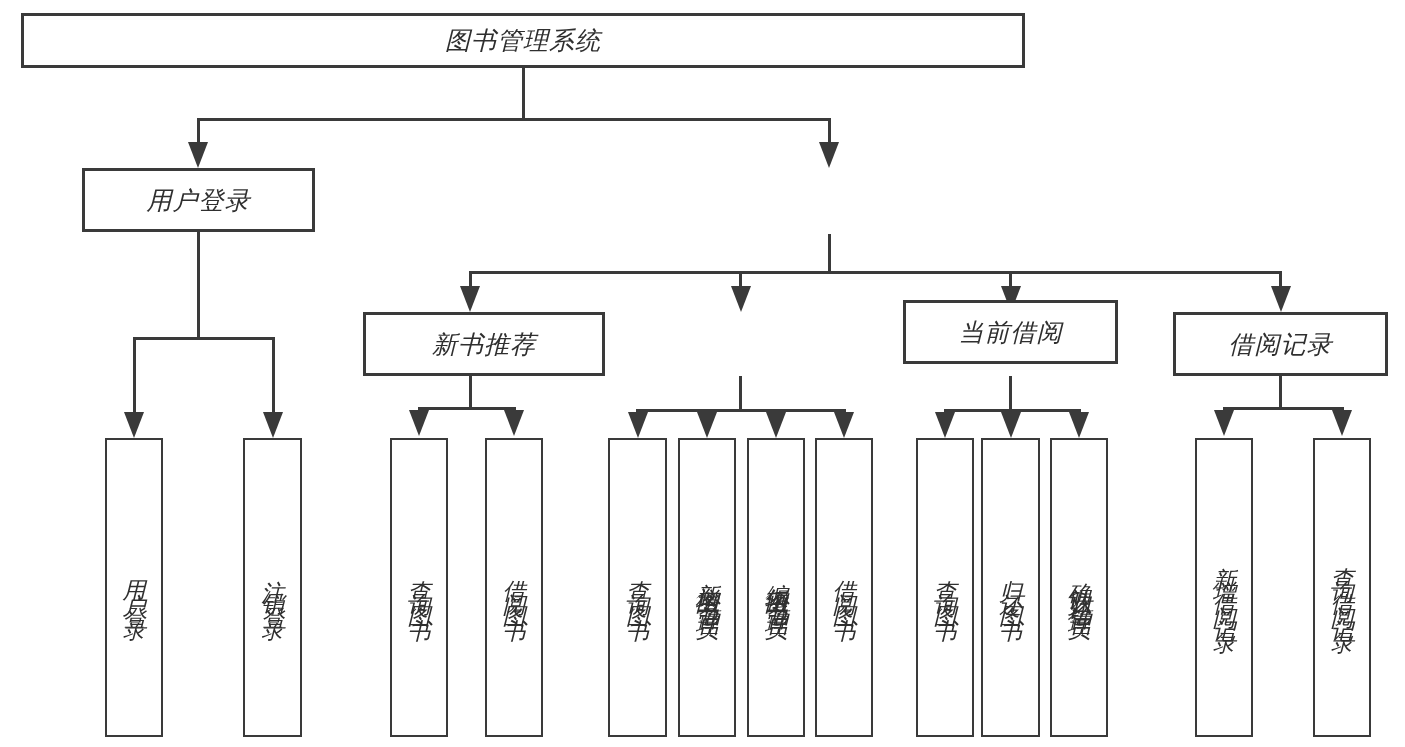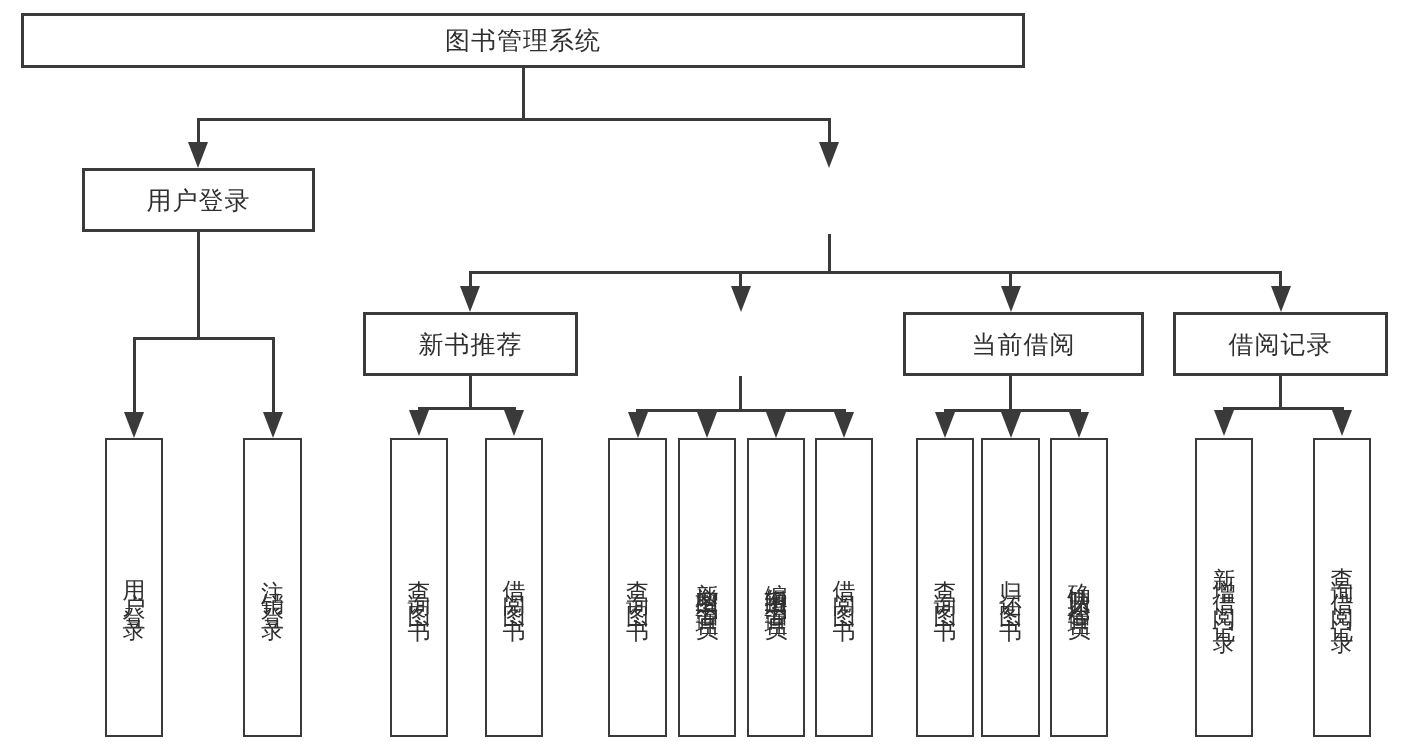--- a/index.html
+++ b/index.html
@@ -8,20 +8,21 @@
     --fill:#ffffff;
     --wm:#9c9c9c;
   }
   html,body{margin:0;padding:0;background:#ffffff;}
   .stage{
     position:relative;
     width:1405px;height:747px;
     background:var(--fill);
     font-family:"DejaVu Sans", sans-serif;
     overflow:hidden;
+    font-style:italic;
   }
   .box{
     position:absolute;
     box-sizing:border-box;
     background:var(--fill);
     border:3px solid var(--line);
     display:flex;align-items:center;justify-content:center;
     color:var(--text);
     font-size:25px;
     letter-spacing:1px;
@@ -88,22 +89,22 @@
   <div class="lh" style="left:468.5px;top:271px;width:813px;"></div>
   <div class="lv" style="left:468.5px;top:271px;height:15px;"></div>
   <div class="arr" style="left:460px;top:286px;"></div>
   <div class="lv" style="left:739px;top:271px;height:15px;"></div>
   <div class="arr" style="left:730.5px;top:286px;"></div>
   <div class="lv" style="left:1009px;top:271px;height:15px;"></div>
   <div class="arr" style="left:1000.5px;top:286px;"></div>
   <div class="lv" style="left:1279px;top:271px;height:15px;"></div>
   <div class="arr" style="left:1270.5px;top:286px;"></div>
 
-  <div class="box" style="left:363px;top:312px;width:215px;height:64px;">新书推荐</div>
-  <div class="box" style="left:903px;top:312px;width:241px;height:64px;">当前借阅</div>
+  <div class="box" style="left:363px;top:312px;width:242px;height:64px;">新书推荐</div>
+  <div class="box" style="left:903px;top:300px;width:215px;height:64px;">当前借阅</div>
   <div class="box" style="left:1173px;top:312px;width:215px;height:64px;">借阅记录</div>
 
   <div class="lv" style="left:468.5px;top:376px;height:31px;"></div>
   <div class="lh" style="left:417.5px;top:407px;width:98px;"></div>
   <div class="arr" style="left:409px;top:410px;"></div>
   <div class="arr" style="left:504px;top:410px;"></div>
 
   <div class="lv" style="left:739px;top:376px;height:33px;"></div>
   <div class="lh" style="left:636px;top:409px;width:210px;"></div>
   <div class="arr" style="left:627.5px;top:412px;"></div>

